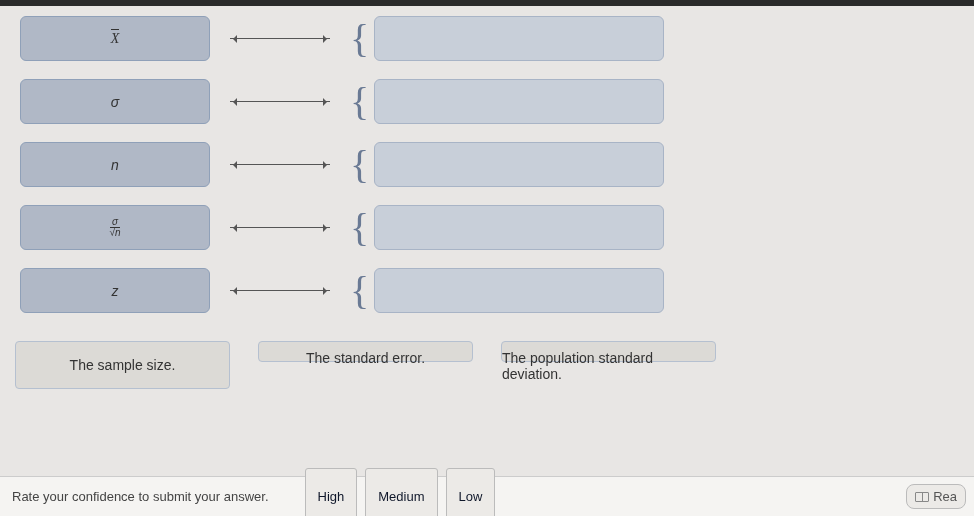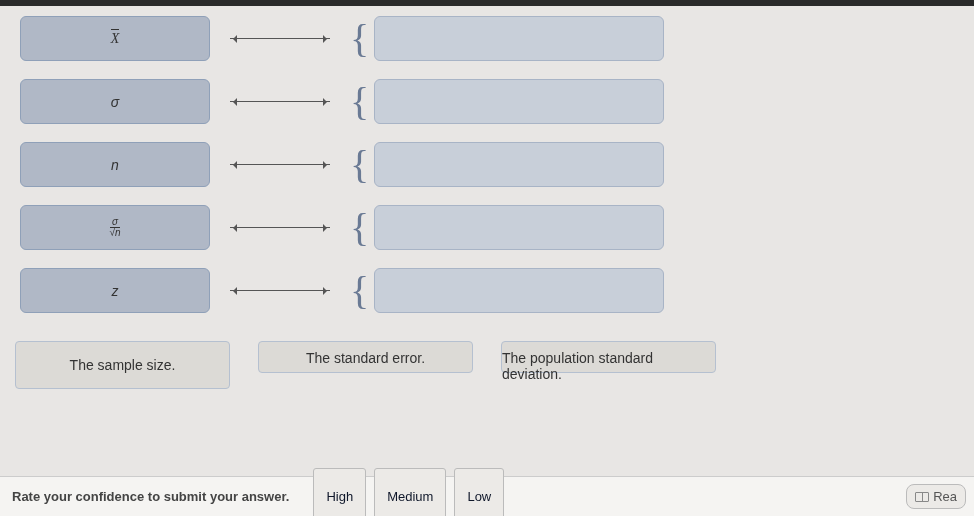--- a/index.html
+++ b/index.html
@@ -110,40 +110,40 @@
       border: 1px solid #b5c0d0;
       border-radius: 4px;
       display: flex;
       justify-content: center;
       align-items: center;
       font-size: 14px;
       color: #333;
       cursor: grab;
     }
     .answer-option.partial {
-      height: 32px;
+      height: 21px;
       align-items: flex-start;
       padding-top: 8px;
       justify-content: center;
     }
     .footer-bar {
       position: absolute;
       bottom: 0;
       left: 0;
       right: 0;
       height: 40px;
       background: #f5f4f2;
       border-top: 1px solid #ccc;
       display: flex;
       align-items: center;
       padding: 0 12px;
       font-size: 13px;
       color: #444;
     }
-    .footer-text { margin-right: 24px; font-weight: bold; }
+    .footer-text { margin-right: 36px; }
     .conf-btn {
       padding: 20px 12px;
       margin-right: 8px;
       border: 1px solid #bbb;
       background: #eceae7;
       color: #0f172a;
       border-radius: 3px;
       font-size: 13px;
       cursor: pointer;
     }

